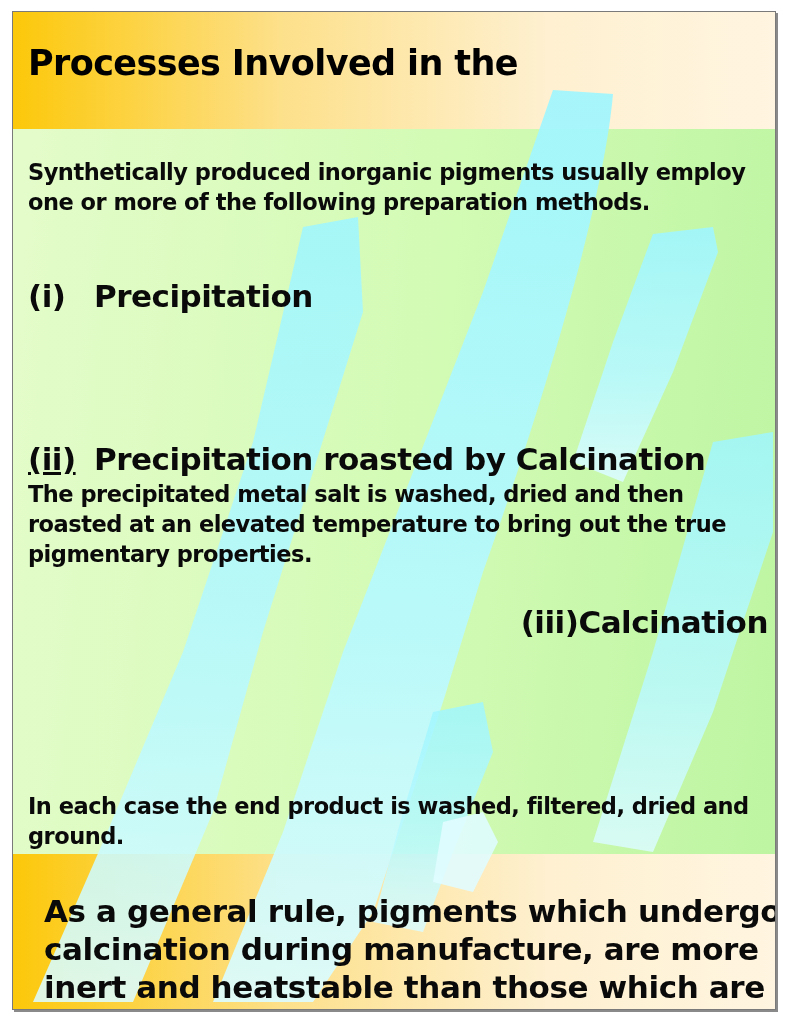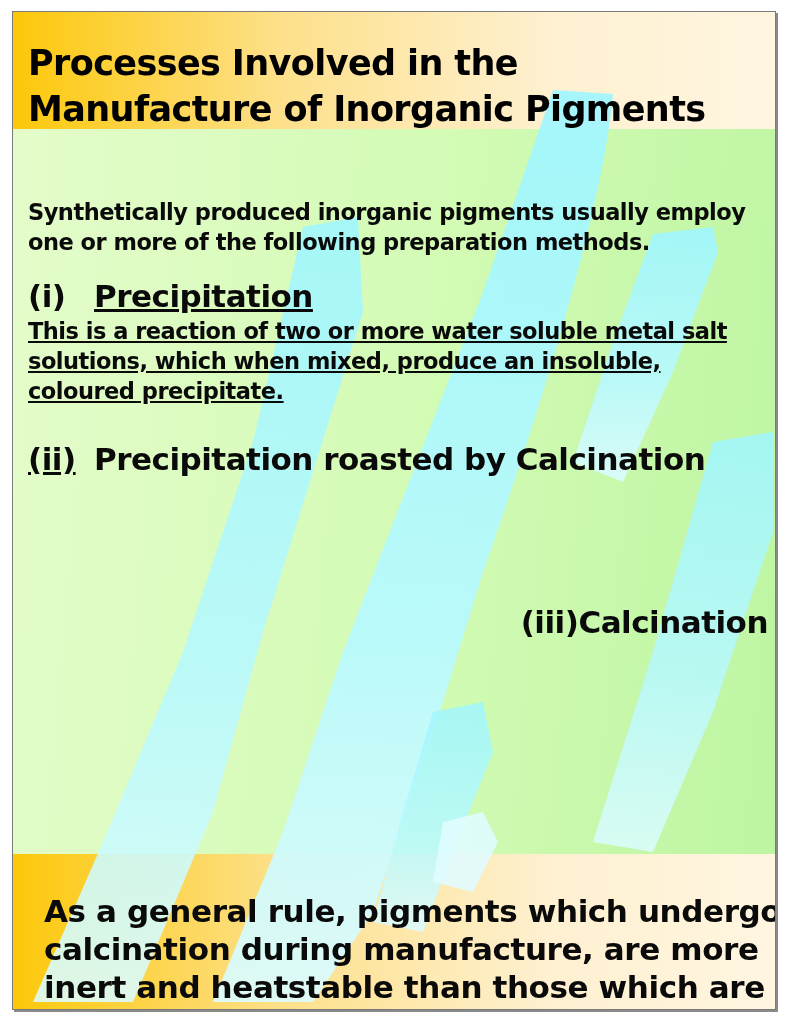--- a/index.html
+++ b/index.html
@@ -51,42 +51,44 @@
     <path d="M700 430 L760 420 L760 520 L700 700 L640 840 L580 830 L640 640 Z" fill="url(#cy)" opacity="0.85"></path>
 
     <path d="M420 700 L470 690 L480 740 L440 840 L410 920 L360 910 L390 800 Z" fill="url(#cy)" opacity="0.85"></path>
 
     <path d="M430 810 L470 800 L485 830 L460 880 L420 870 Z" fill="#e0fcff" opacity="0.9"></path>
   </svg>
 
   <div class="content">
     <h1 class="title">
       <span>Processes Involved in the</span><br>
-      <span>Manufacture of Inorganic Pigments</span>
     </h1>
 
-    <div class="block" style="top:129px;margin-top:40px;">
+    <div class="block" style="top:129px;">
       <p class="p">Synthetically produced inorganic pigments usually employ one or more of the following preparation methods.</p>
     </div>
 
-    <div class="block" style="top:248px;text-decoration:underline;">
+    <div class="block" style="top:248px;">
       <h2 class="h">
         <span class="num" style="width:66px;">(i)</span><span>Precipitation</span>
       </h2>
-      <p class="p">This is a reaction of two or more water soluble metal salt solutions, which when mixed, produce an insoluble, coloured precipitate.</p>
     </div>
 
     <div class="block" style="top:411px;">
       <h2 class="h">
         <span class="num" style="width:66px;text-decoration:underline;">(ii)</span><span>Precipitation roasted by Calcination</span>
       </h2>
+      <p class="p">The precipitated metal salt is washed, dried and then roasted at an elevated temperature to bring out the true pigmentary properties.</p>
     </div>
 
     <div class="block" style="top:574px;text-align:right;">
       <h2 class="h">
         <span class="num" style="width:66px;">(iii)</span><span>Calcination</span>
       </h2>
     </div>
 
+    <div class="block" style="top:763px;">
+      <p class="p">In each case the end product is washed, filtered, dried and ground.</p>
+    </div>
 
     <p class="footer-text">As a general rule, pigments which undergo calcination during manufacture, are more inert and heatstable than those which are simply precipitated.</p>
   </div>
 </div>
 
 </body></html>

